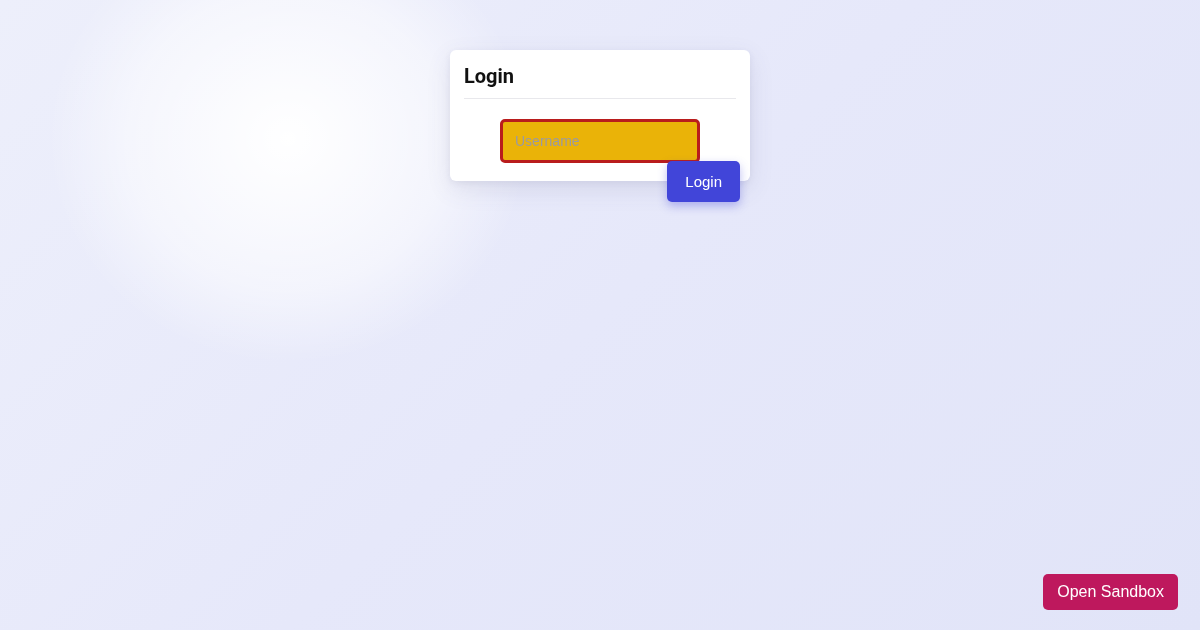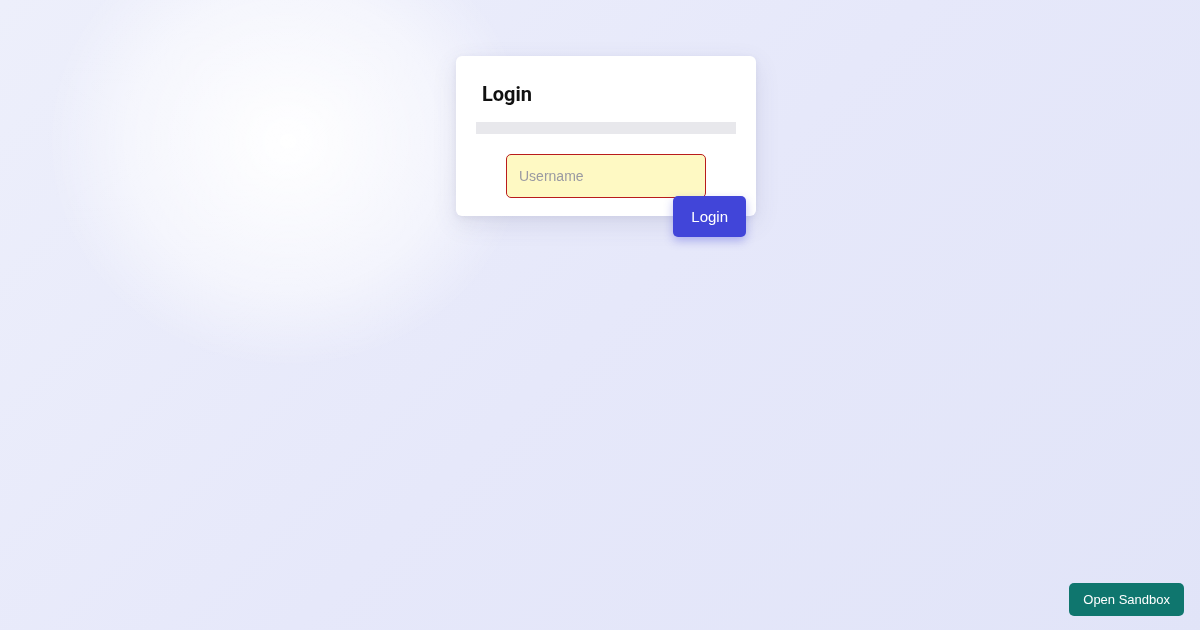--- a/index.html
+++ b/index.html
@@ -1,18 +1,18 @@
 <!DOCTYPE html>
 <html><head>
   <meta charset="utf-8">
   <style>
     * {
       box-sizing: border-box;
       margin: 0;
-      padding: 6px;
+      padding: 0;
     }
 
     body {
       width: 1200px;
       height: 630px;
       font-family: -apple-system, BlinkMacSystemFont, "Segoe UI", Roboto, "Helvetica Neue", Arial, sans-serif;
       background: radial-gradient(ellipse 320px 300px at 24% 22%, #ffffff 0%, rgba(255,255,255,0.5) 50%, rgba(232,234,250,0) 75%), linear-gradient(135deg, #edeffb 0%, #e6e8fa 50%, #e1e4f8 100%);
       position: relative;
       overflow: hidden;
     }
@@ -48,26 +48,26 @@
       display: flex;
       flex-direction: column;
       align-items: center;
       gap: 18px;
       padding: 0 50px;
     }
 
     .text-input {
       width: 200px;
       height: 44px;
-      border: 1px solid #b91c1c;
+      border: 3px solid #b91c1c;
       border-radius: 5px;
       padding: 0 12px;
       font-size: 14px;
       color: #222;
-      background: #fef9c3;
+      background: #eab308;
     }
 
     .text-input::placeholder {
       color: #9a9aa2;
     }
 
     .login-button {
       position: absolute;
       right: 10px;
       bottom: -21px;
@@ -78,26 +78,26 @@
       padding: 12px 18px;
       font-size: 15px;
       cursor: pointer;
       box-shadow: 0 4px 10px rgba(65,69,217,0.35);
     }
 
     .sandbox-button {
       position: absolute;
       right: 22px;
       bottom: 20px;
-      background: #0f766e;
+      background: #be185d;
       color: #ffffff;
       border: none;
       border-radius: 5px;
       padding: 9px 14px;
-      font-size: 13px;
+      font-size: 16px;
       cursor: pointer;
       margin-top: 38px;
     }
   </style>
 </head>
 <body>
 
 <div class="login-card">
   <div class="card-header">
     <h2 class="card-title">Login</h2>

